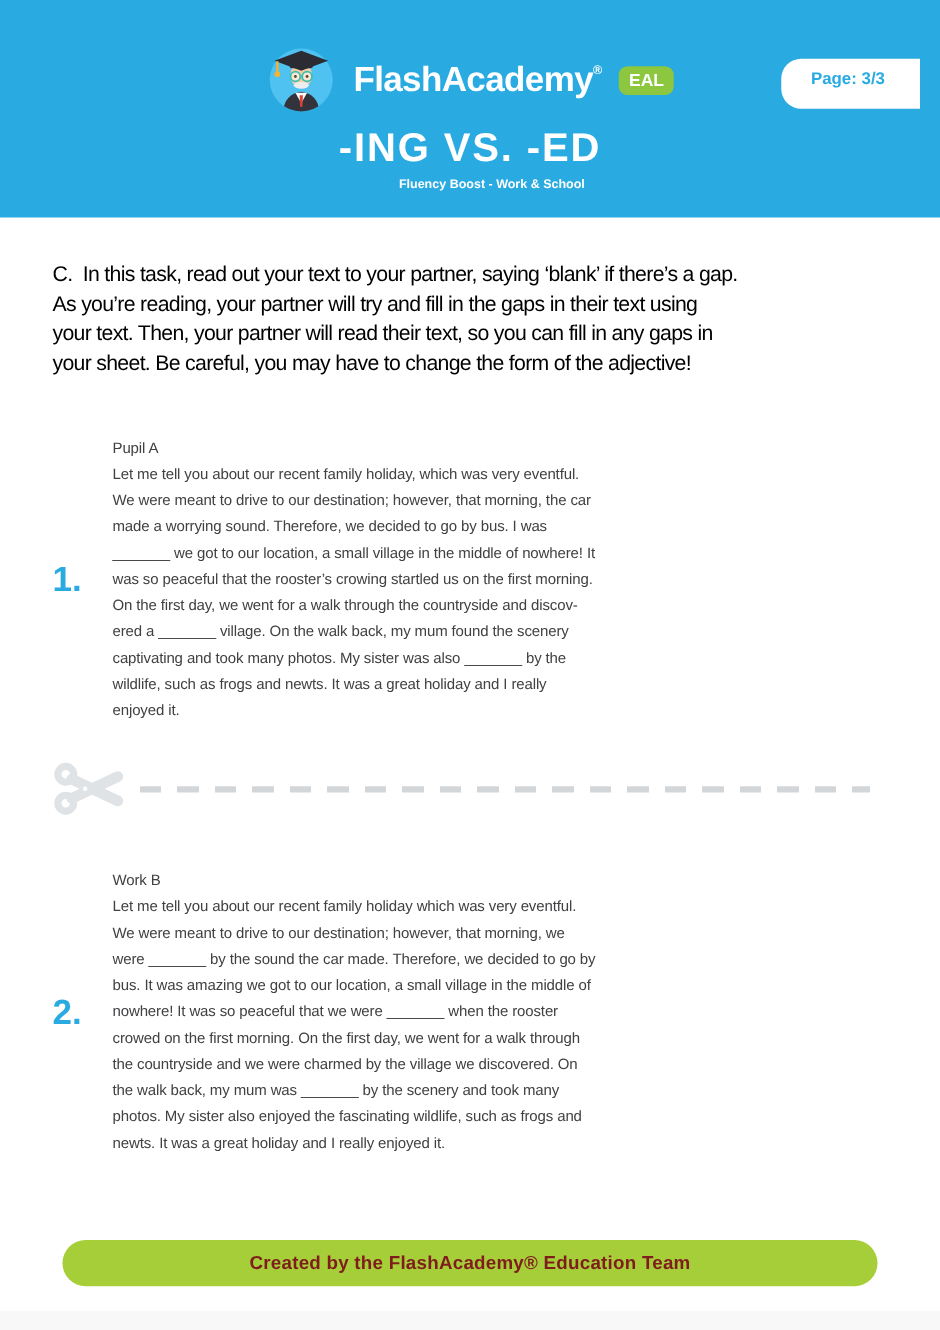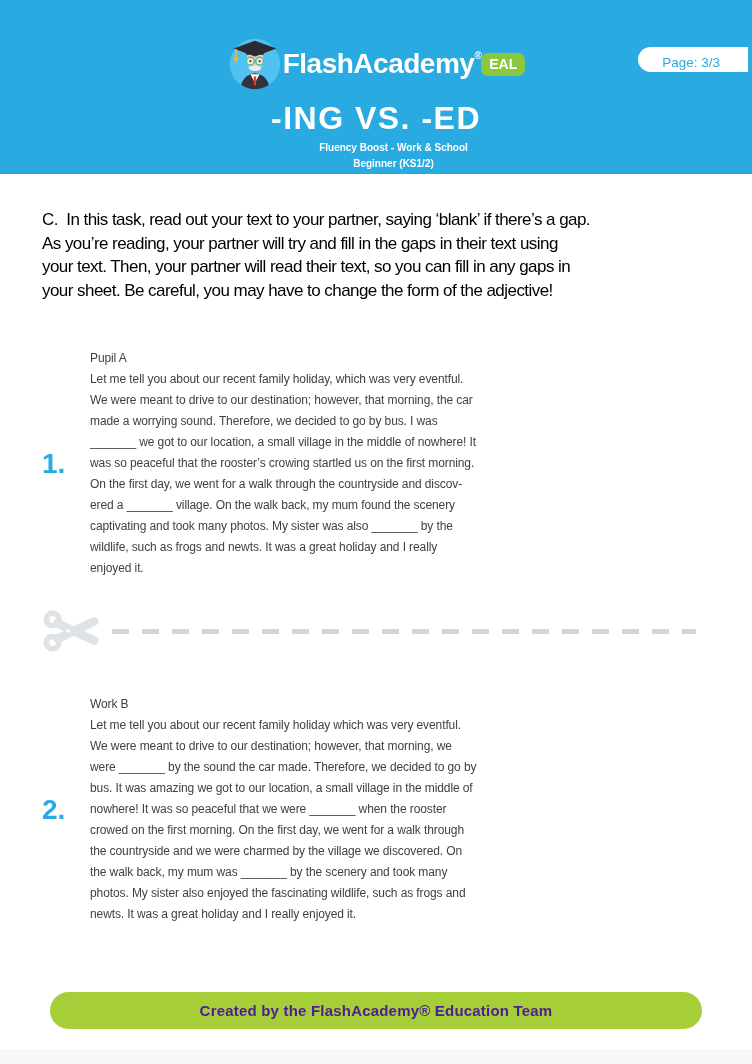--- a/index.html
+++ b/index.html
@@ -4,34 +4,34 @@
 <style>
   html,body { margin:0; padding:0; background:#fff; }
   .page {
     width:752px; height:1064px; position:relative; overflow:hidden;
     background:#ffffff; font-family:"Liberation Sans", sans-serif;
   }
   
   .header {
     height:174px; background:#29ABE2; color:#fff; text-align:center; position:relative;
   }
-  .brand-row { display:flex; justify-content:center; align-items:center; gap:0; padding-top:36px; }
+  .brand-row { display:flex; justify-content:center; align-items:center; gap:14px; padding-top:36px; }
   .mascot svg { width:56px; height:56px; display:block; }
   .wordmark { font-size:28px; font-weight:bold; letter-spacing:-0.5px; line-height:1; }
   .wordmark .reg { font-size:10px; vertical-align:14px; font-weight:bold; }
   .eal-badge {
     background:#8DC63F; border-radius:7px; padding:4px 8px 5px;
     font-weight:bold; font-size:14px; line-height:1; color:#fff;
   }
   .title { margin:10px 0 0; font-size:32px; font-weight:bold; letter-spacing:1.5px; line-height:1; }
   .subtitle { font-size:10px; font-weight:bold; margin-top:9px; line-height:1;margin-left:35px; }
   .subtitle + .subtitle { margin-top:6px; }
   .page-badge {
-    position:absolute; top:47px; right:4px; background:#fff; color:#29ABE2;
-    font-weight:normal; font-size:13.5px; height:25px; line-height:31px;
+    position:absolute; top:47px; right:16px; background:#fff; color:#29ABE2;
+    font-weight:bold; font-size:13.5px; height:40px; line-height:31px;
     border-radius:16px 0 0 16px; padding:0 28px 0 24px;
   }
   
   main { padding:0 42px; }
   .instructions {
     margin:34px 0 0; font-weight:normal; font-size:17px; line-height:23.5px;
     color:#000; letter-spacing:-0.55px; white-space:pre-line;
   }
   .pupil-row { display:flex; align-items:center; }
   .pupil-row.first { margin-top:46px; }
@@ -43,21 +43,21 @@
   .divider { display:flex; align-items:center; margin-top:29px; height:46px; }
   .scissors { flex:none; display:block; }
   .scissors svg { width:58px; height:46px; display:block; }
   .dashes {
     flex:1; height:5px; margin-left:12px; margin-right:14px;
     background:repeating-linear-gradient(90deg,#D3D6D9 0 17px,transparent 17px 30px);
   }
   
   .footer-pill {
     position:absolute; left:50px; right:50px; top:992px; height:37px;
-    background:#A6CE39; border-radius:19px; color:#4c1d95; font-weight:bold;
+    background:#A6CE39; border-radius:19px; color:#7f1d1d; font-weight:bold;
     font-size:15px; letter-spacing:0.2px;
     display:flex; align-items:center; justify-content:center;
   }
   .bottom-strip { position:absolute; left:0; right:0; bottom:0; height:15px; background:#F8F8F8; }
 </style>
 </head>
 <body>
 
 <div class="page">
 
@@ -90,21 +90,20 @@
           <line x1="29.2" y1="27" x2="30.8" y2="27" stroke="#3DBFAE" stroke-width="1.6"></line>
           <circle cx="25" cy="27" r="1.2" fill="#5A4633"></circle>
           <circle cx="35" cy="27" r="1.2" fill="#5A4633"></circle>
         </svg>
       </span>
       <span class="wordmark"><span>FlashAcademy</span><span class="reg">®</span></span>
       <span class="eal-badge">EAL</span>
     </div>
     <h1 class="title">-ING VS. -ED</h1>
     <div class="subtitle">Fluency Boost - Work &amp; School</div>
-    <div class="subtitle">Beginner (KS1/2)</div>
   </header>
 
   <main>
     <p class="instructions lines">C.&nbsp; In this task, read out your text to your partner, saying ‘blank’ if there’s a gap.
 As you’re reading, your partner will try and fill in the gaps in their text using
 your text. Then, your partner will read their text, so you can fill in any gaps in
 your sheet. Be careful, you may have to change the form of the adjective!</p>
 
     <section class="pupil-row first">
       <div class="num">1.</div>

